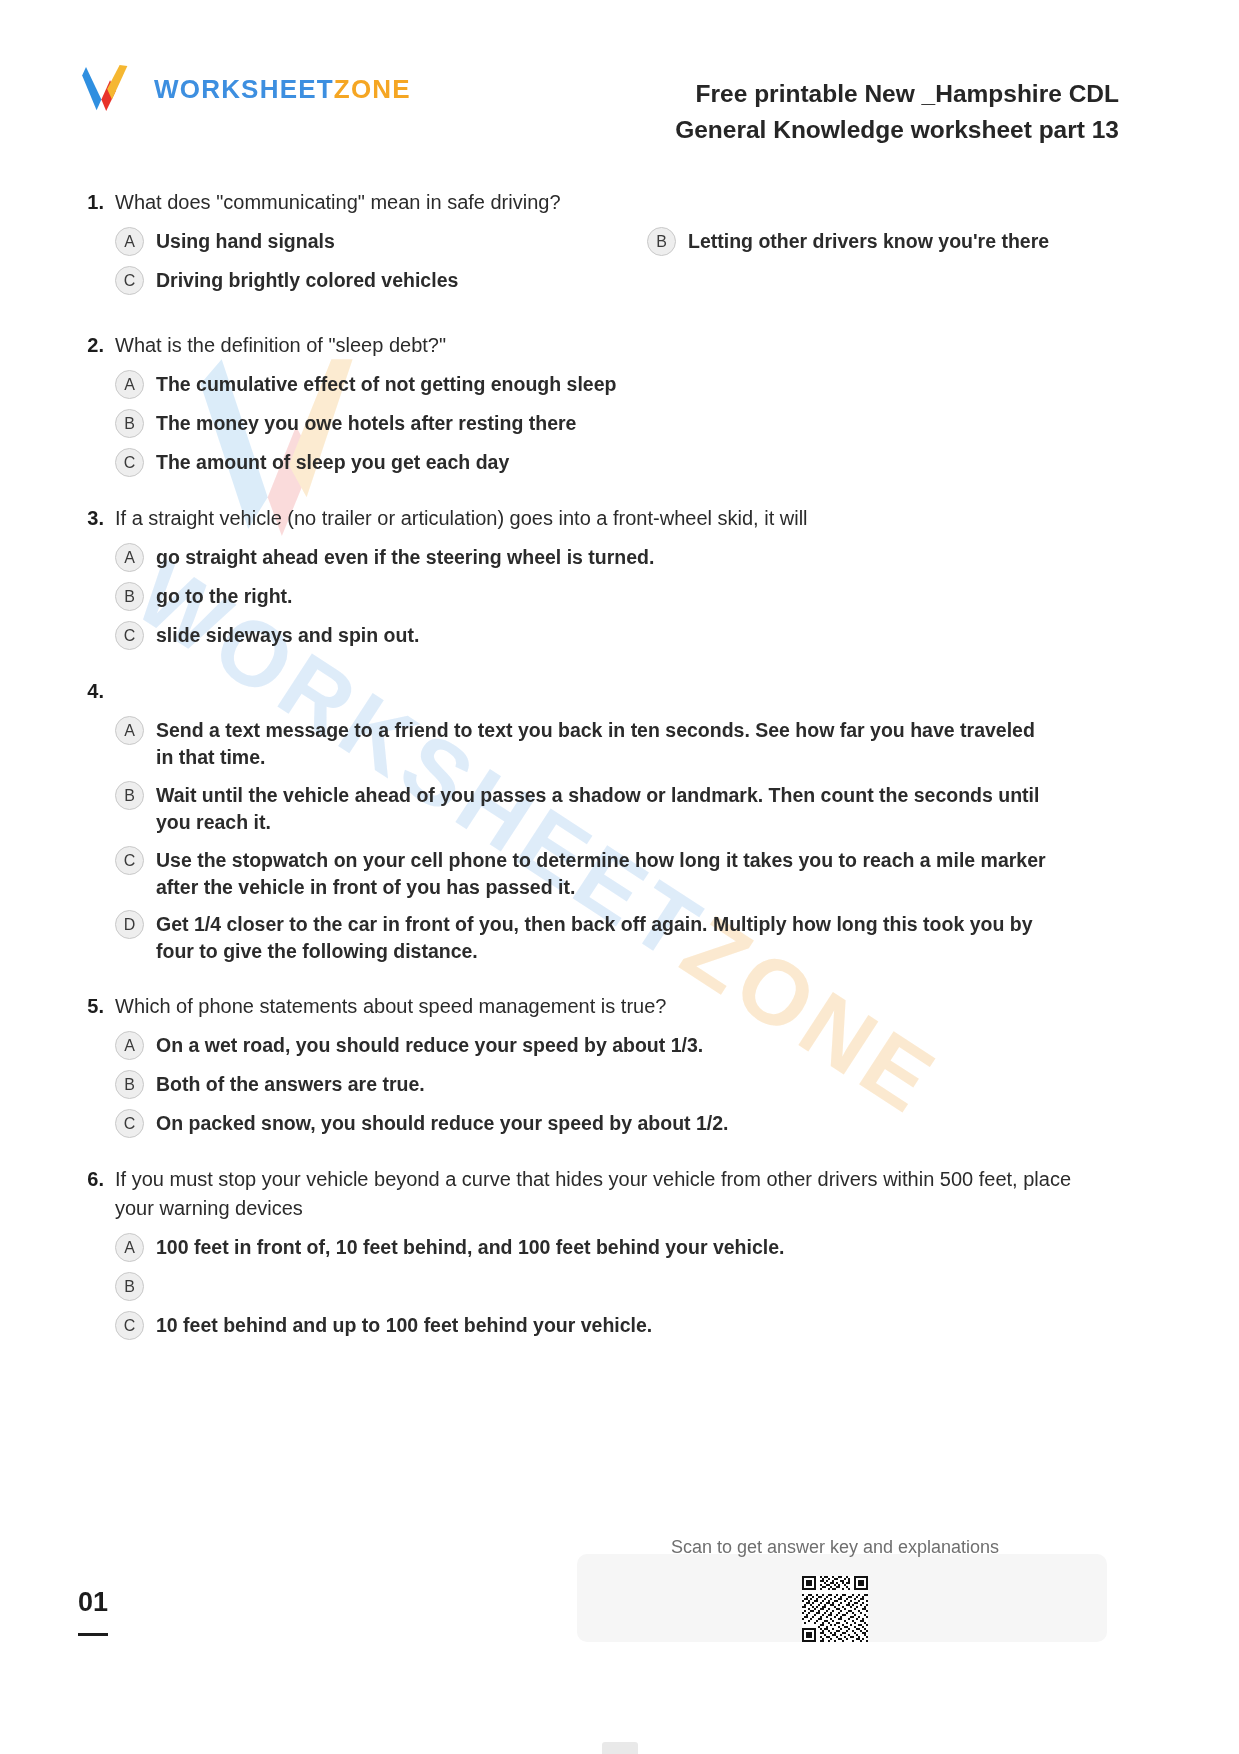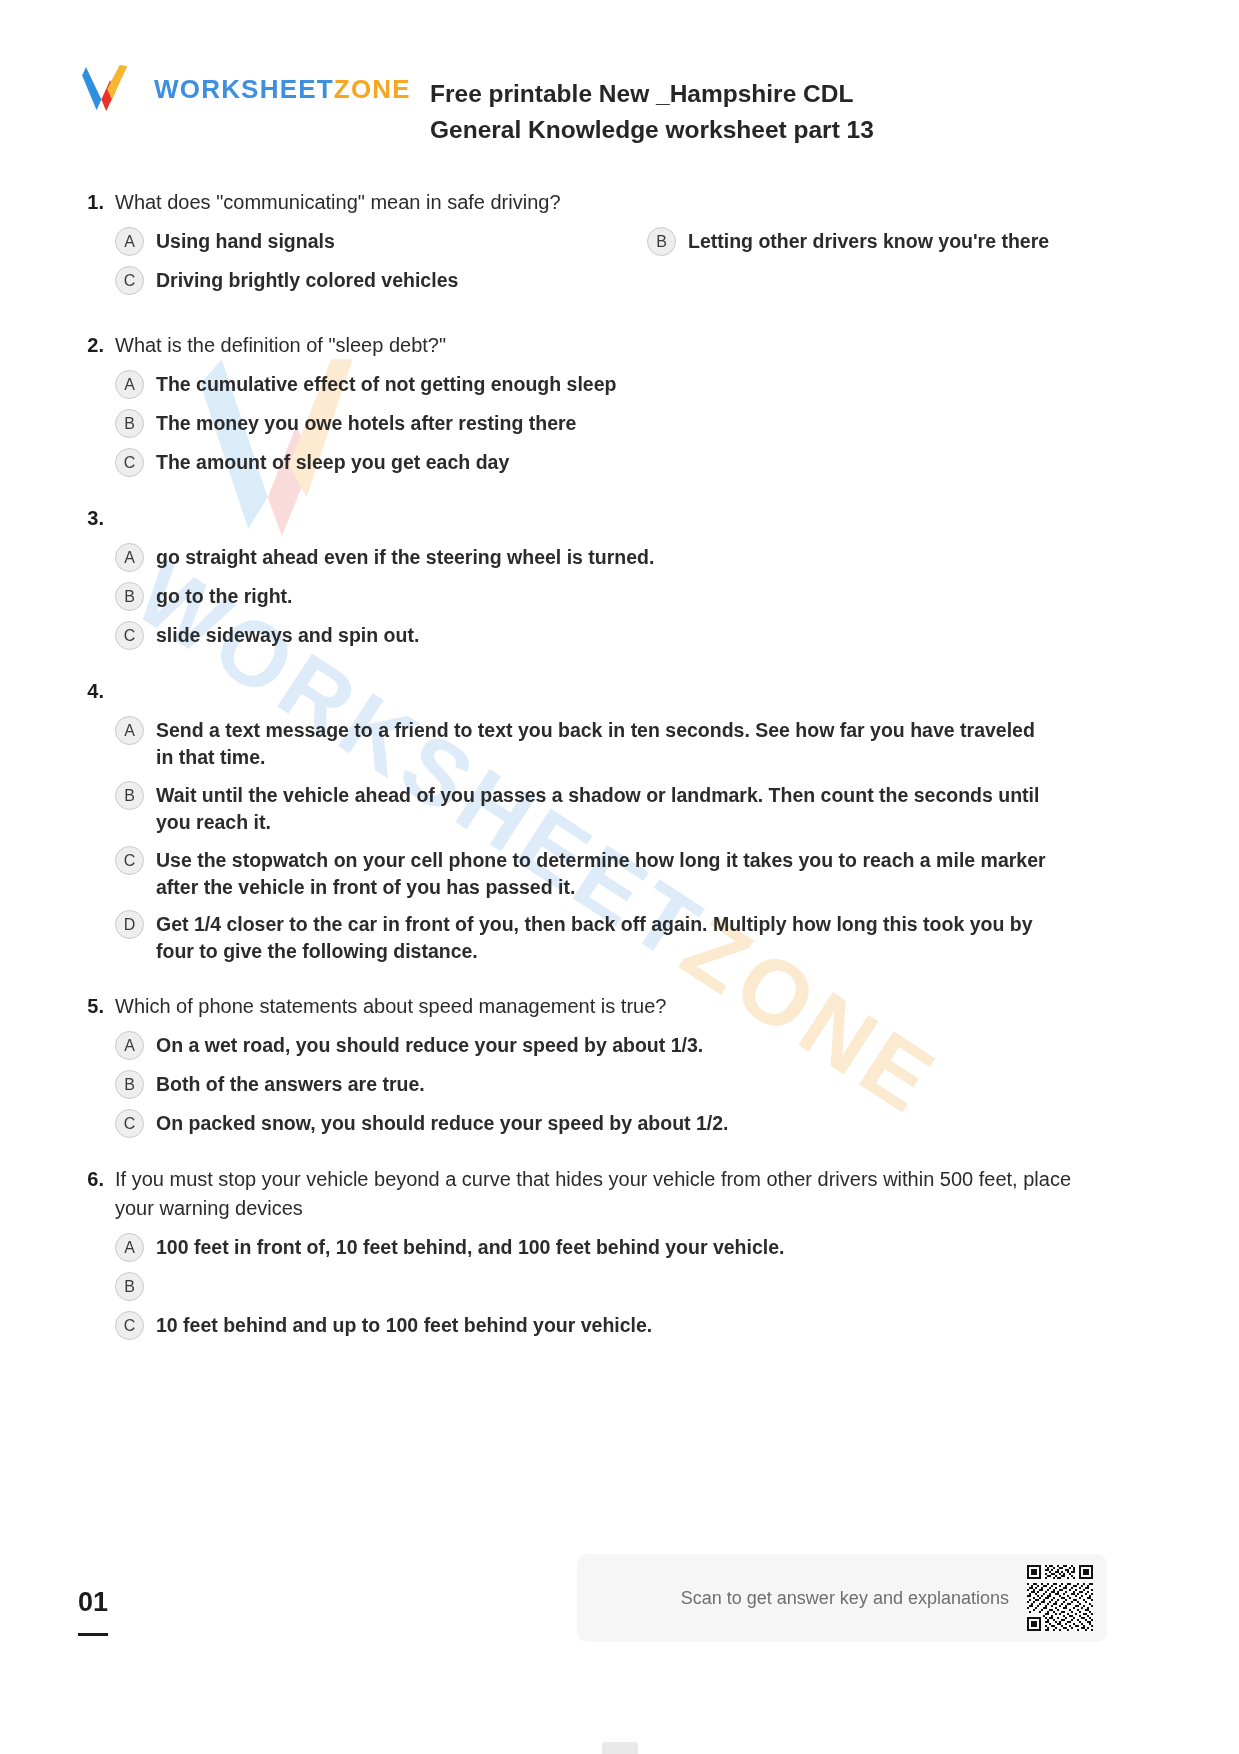--- a/index.html
+++ b/index.html
@@ -80,21 +80,21 @@
     letter-spacing: 1.2px;
   }
   .logo-text .a { color: #3d8fe0; }
   .logo-text .b { color: #f5a623; }
 
   .title {
     position: absolute;
     left: 430px;
     right: 120px;
     top: 20px;
-    text-align: left;
+    text-align: right;
     font-size: 24.5px;
     font-weight: 700;
     color: #262626;
     line-height: 1.45;
   }
   .title span { display:block; }
 
   
   .content {
     position: absolute;
@@ -186,20 +186,21 @@
     bottom: 0;
     width: 530px;
     height: 88px;
     background: #f6f6f6;
     border-radius: 10px;
     display: flex;
     align-items: center;
     justify-content: flex-end;
     padding-right: 14px;
     gap: 18px;
+    flex-direction: column;
   }
   .scan-text {
     font-size: 18px;
     color: #6f6f6f;
     white-space: nowrap;
   }
   .qr {
     width: 66px;
     height: 66px;
     background: #ffffff;
@@ -282,20 +283,21 @@
           </div>
           <div class="opt full">
             <div class="bub">C</div>
             <div class="opt-text">The amount of sleep you get each day</div>
           </div>
         </div>
       </div>
       <div class="q-block">
         <div class="q-head">
           <div class="q-num">3.</div>
+          <div class="q-text">If a straight vehicle (no trailer or articulation) goes into a front-wheel skid, it will</div>
         </div>
         <div class="opts">
           <div class="opt full">
             <div class="bub">A</div>
             <div class="opt-text">go straight ahead even if the steering wheel is turned.</div>
           </div>
           <div class="opt full">
             <div class="bub">B</div>
             <div class="opt-text">go to the right.</div>
           </div>

